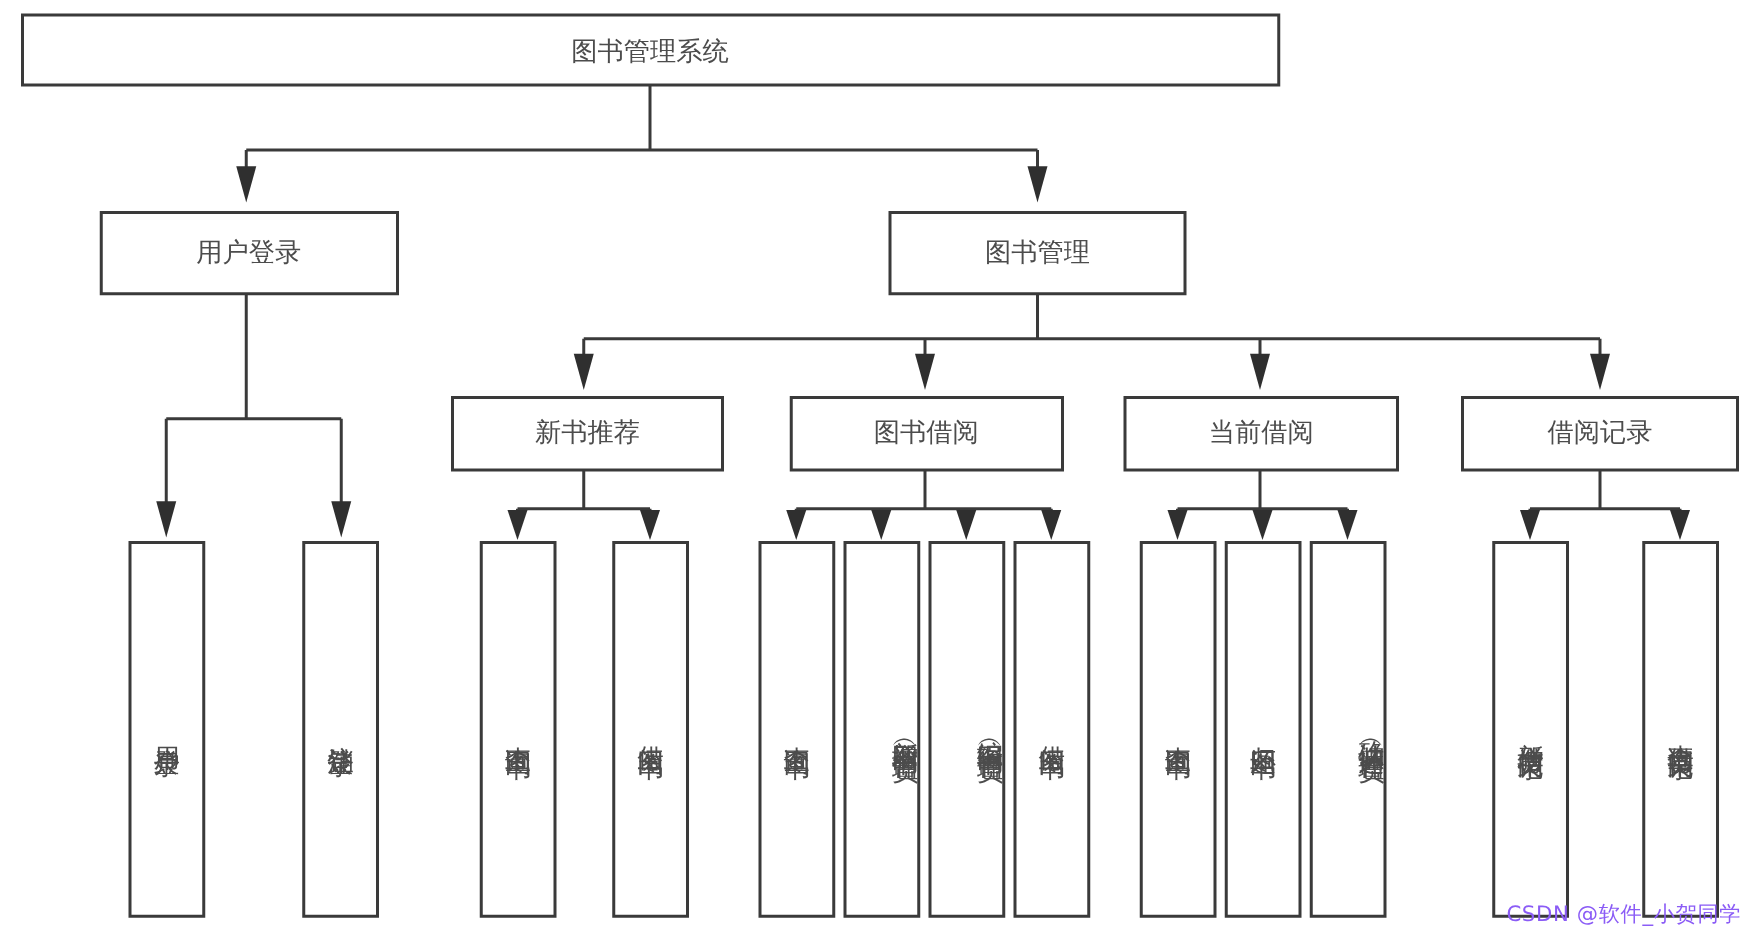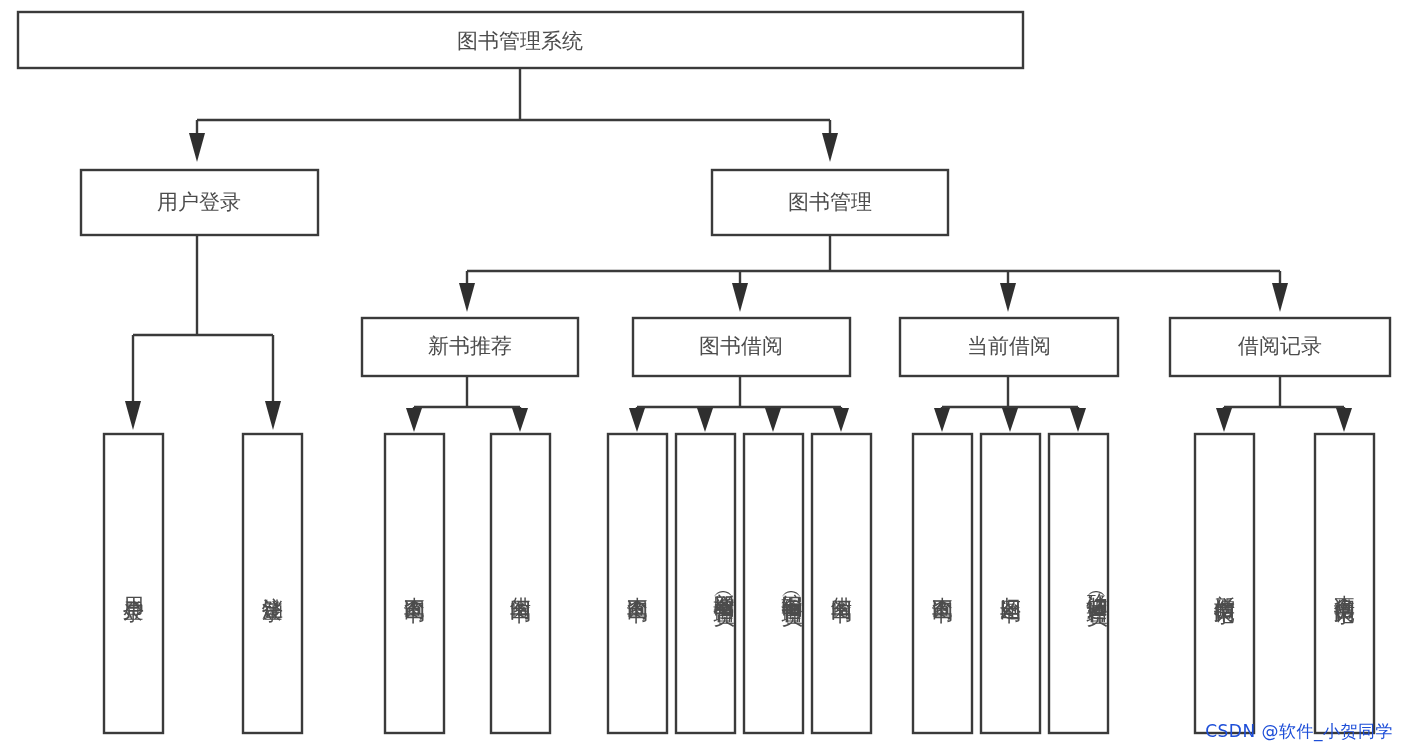--- a/index.html
+++ b/index.html
@@ -68,21 +68,21 @@
   }
   .vlabel.centered {
     align-items: center;
   }
   .watermark {
     position: absolute;
     right: 12px;
     bottom: 4px;
     font-family: "DejaVu Sans", "Liberation Sans", sans-serif;
     font-size: 17px;
-    color: #1d4ed8;
+    color: #8b5cf6;
     white-space: nowrap;
     letter-spacing: 0.5px;
   }
 </style>
 </head>
 <body>
 
 <div id="diagram-root">
 
   <svg class="flow" viewBox="0 0 1405 747">

